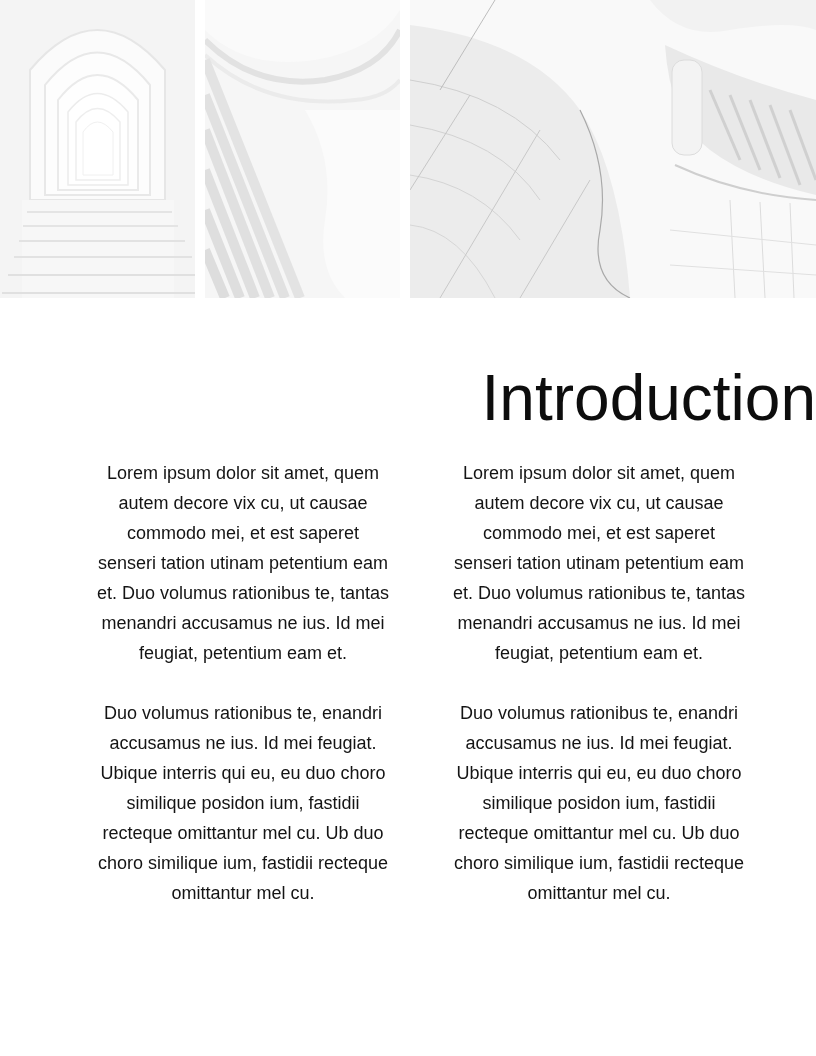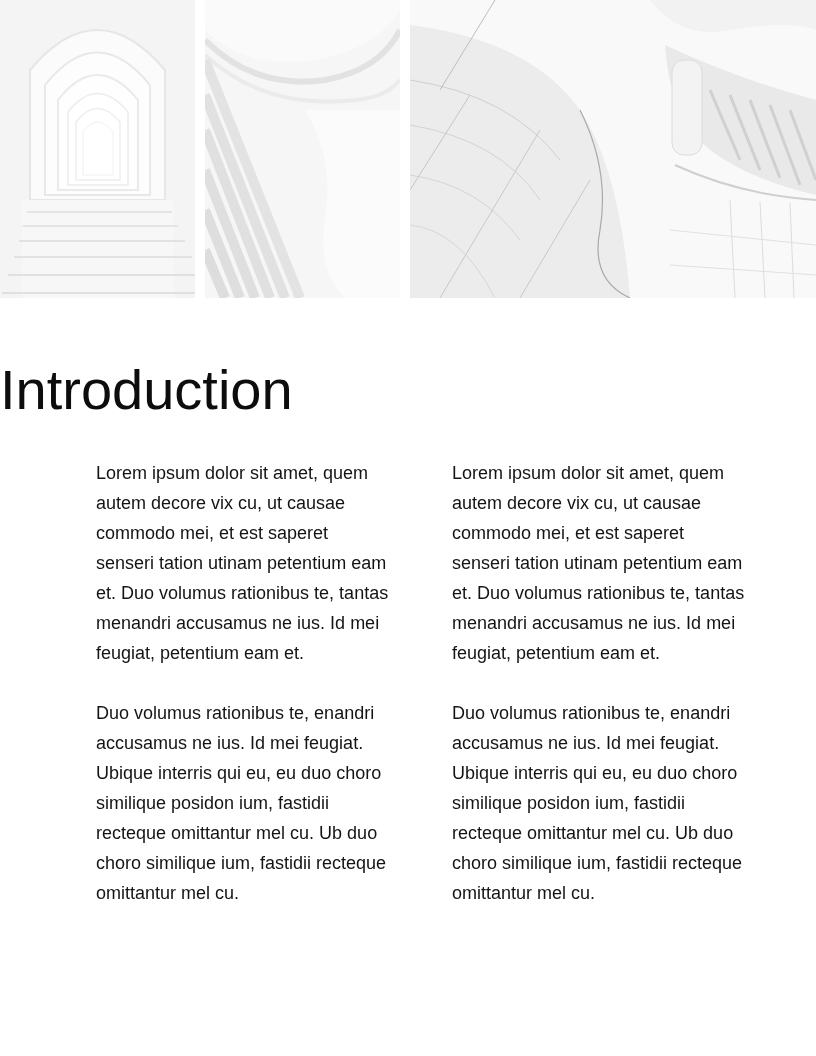--- a/index.html
+++ b/index.html
@@ -22,42 +22,42 @@
       overflow: hidden;
       background: #f2f2f2;
     }
     .photo svg { display: block; width: 100%; height: 100%; }
     #photo-1 { left: 0; width: 195px; }
     #photo-2 { left: 205px; width: 195px; }
     #photo-3 { left: 410px; width: 406px; }
 
     .title {
       position: absolute;
-      top: 360px;
+      top: 368px;
       left: 0;
       width: 816px;
-      text-align: left;
-      font-size: 56px;
+      text-align: right;
+      font-size: 64px;
       font-weight: 400;
       line-height: 60px;
       letter-spacing: 0;
       color: #0d0d0d;
       margin: 0;
     }
     .col {
       position: absolute;
       top: 458px;
       width: 310px;
       font-size: 18px;
       line-height: 30px;
       color: #141414;
     }
     #col-left { left: 80px; }
     #col-right { left: 436px; }
-    .col p { margin: 0 0 30px 16px; }
+    .col p { margin: 0 0 30px 16px; text-align: center; }
   </style>
 </head>
 <body>
 
 <div class="photo" id="photo-1">
   <svg viewBox="0 0 195 298" preserveAspectRatio="none">
     <rect width="195" height="298" fill="#f4f4f4"></rect>
     <path d="M30 200 V70 Q97 -10 165 70 V200 Z" fill="#fbfbfb" stroke="#e6e6e6" stroke-width="2"></path>
     <path d="M45 195 V85 Q97 20 150 85 V195 Z" fill="#fdfdfd" stroke="#e8e8e8" stroke-width="2"></path>
     <path d="M58 190 V100 Q97 50 138 100 V190 Z" fill="#fefefe" stroke="#eaeaea" stroke-width="2"></path>

